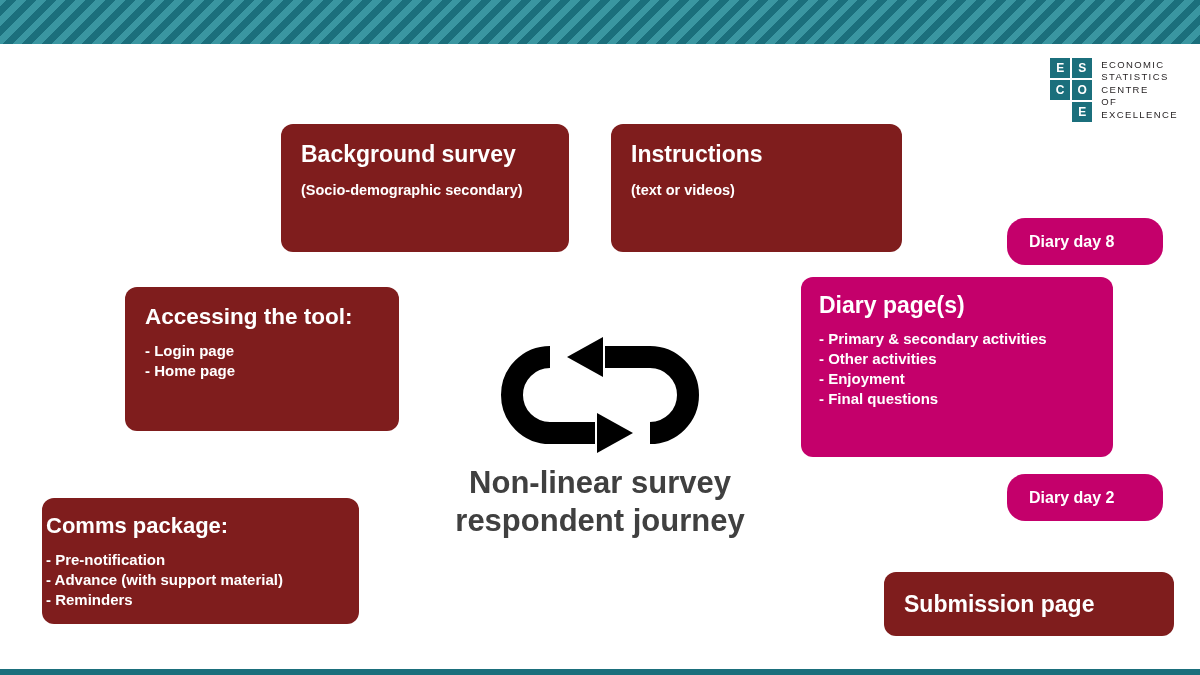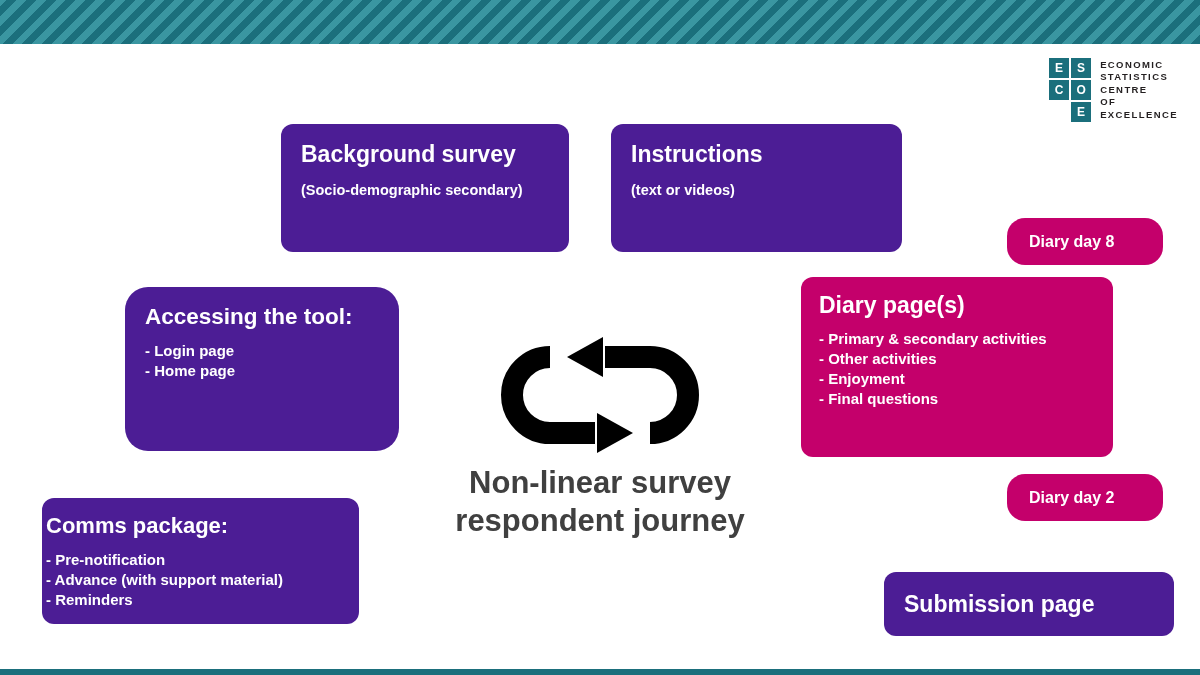--- a/index.html
+++ b/index.html
@@ -50,35 +50,35 @@
     background: #1b6f7c;
     color: #ffffff;
     font-weight: bold;
     font-size: 12px;
     line-height: 20px;
     text-align: center;
   }
   .logo-cell.empty { background: #ffffff; }
   .logo-text {
     font-size: 9.5px;
-    font-weight: bold;
+    font-weight: normal;
     letter-spacing: 1.4px;
     line-height: 12.5px;
     color: #231f20;
     text-transform: uppercase;
   }
 
   
   .box {
     position: absolute;
     border-radius: 12px;
     color: #ffffff;
     padding: 16px 20px;
   }
-  .box.teal { background: #4c1d95; }
+  .box.teal { background: #7f1d1d; }
   .box.pink { background: #c4006b; margin-left: 14px; }
   .box-title {
     font-size: 23px;
     font-weight: bold;
     line-height: 28px;
   }
   .box-sub {
     font-size: 14.5px;
     font-weight: bold;
     line-height: 20px;
@@ -88,21 +88,21 @@
     font-size: 15px;
     font-weight: bold;
     line-height: 20px;
     margin-top: 10px;
     white-space: pre-line;
   }
 
   
   #box-background   { left: 281px; top: 124px;  width: 288px; height: 128px; }
   #box-instructions { left: 611px; top: 124px;  width: 291px; height: 128px; }
-  #box-accessing    { left: 125px; top: 287px;  width: 274px; height: 164px; border-radius: 23px; }
+  #box-accessing    { left: 125px; top: 287px;  width: 274px; height: 144px; }
   #box-comms        { left: 42px;  top: 498px;  width: 317px; height: 126px; padding: 14px 4px; }
   #box-diary        { left: 787px; top: 277px;  width: 312px; height: 180px; padding: 14px 18px; }
   #box-submission   { left: 884px; top: 572px;  width: 290px; height: 64px; display: flex; align-items: center; }
   #box-submission .box-title { font-size: 23px; }
 
   .pill {
     position: absolute;
     background: #c4006b;
     border-radius: 18px;
     color: #ffffff;

